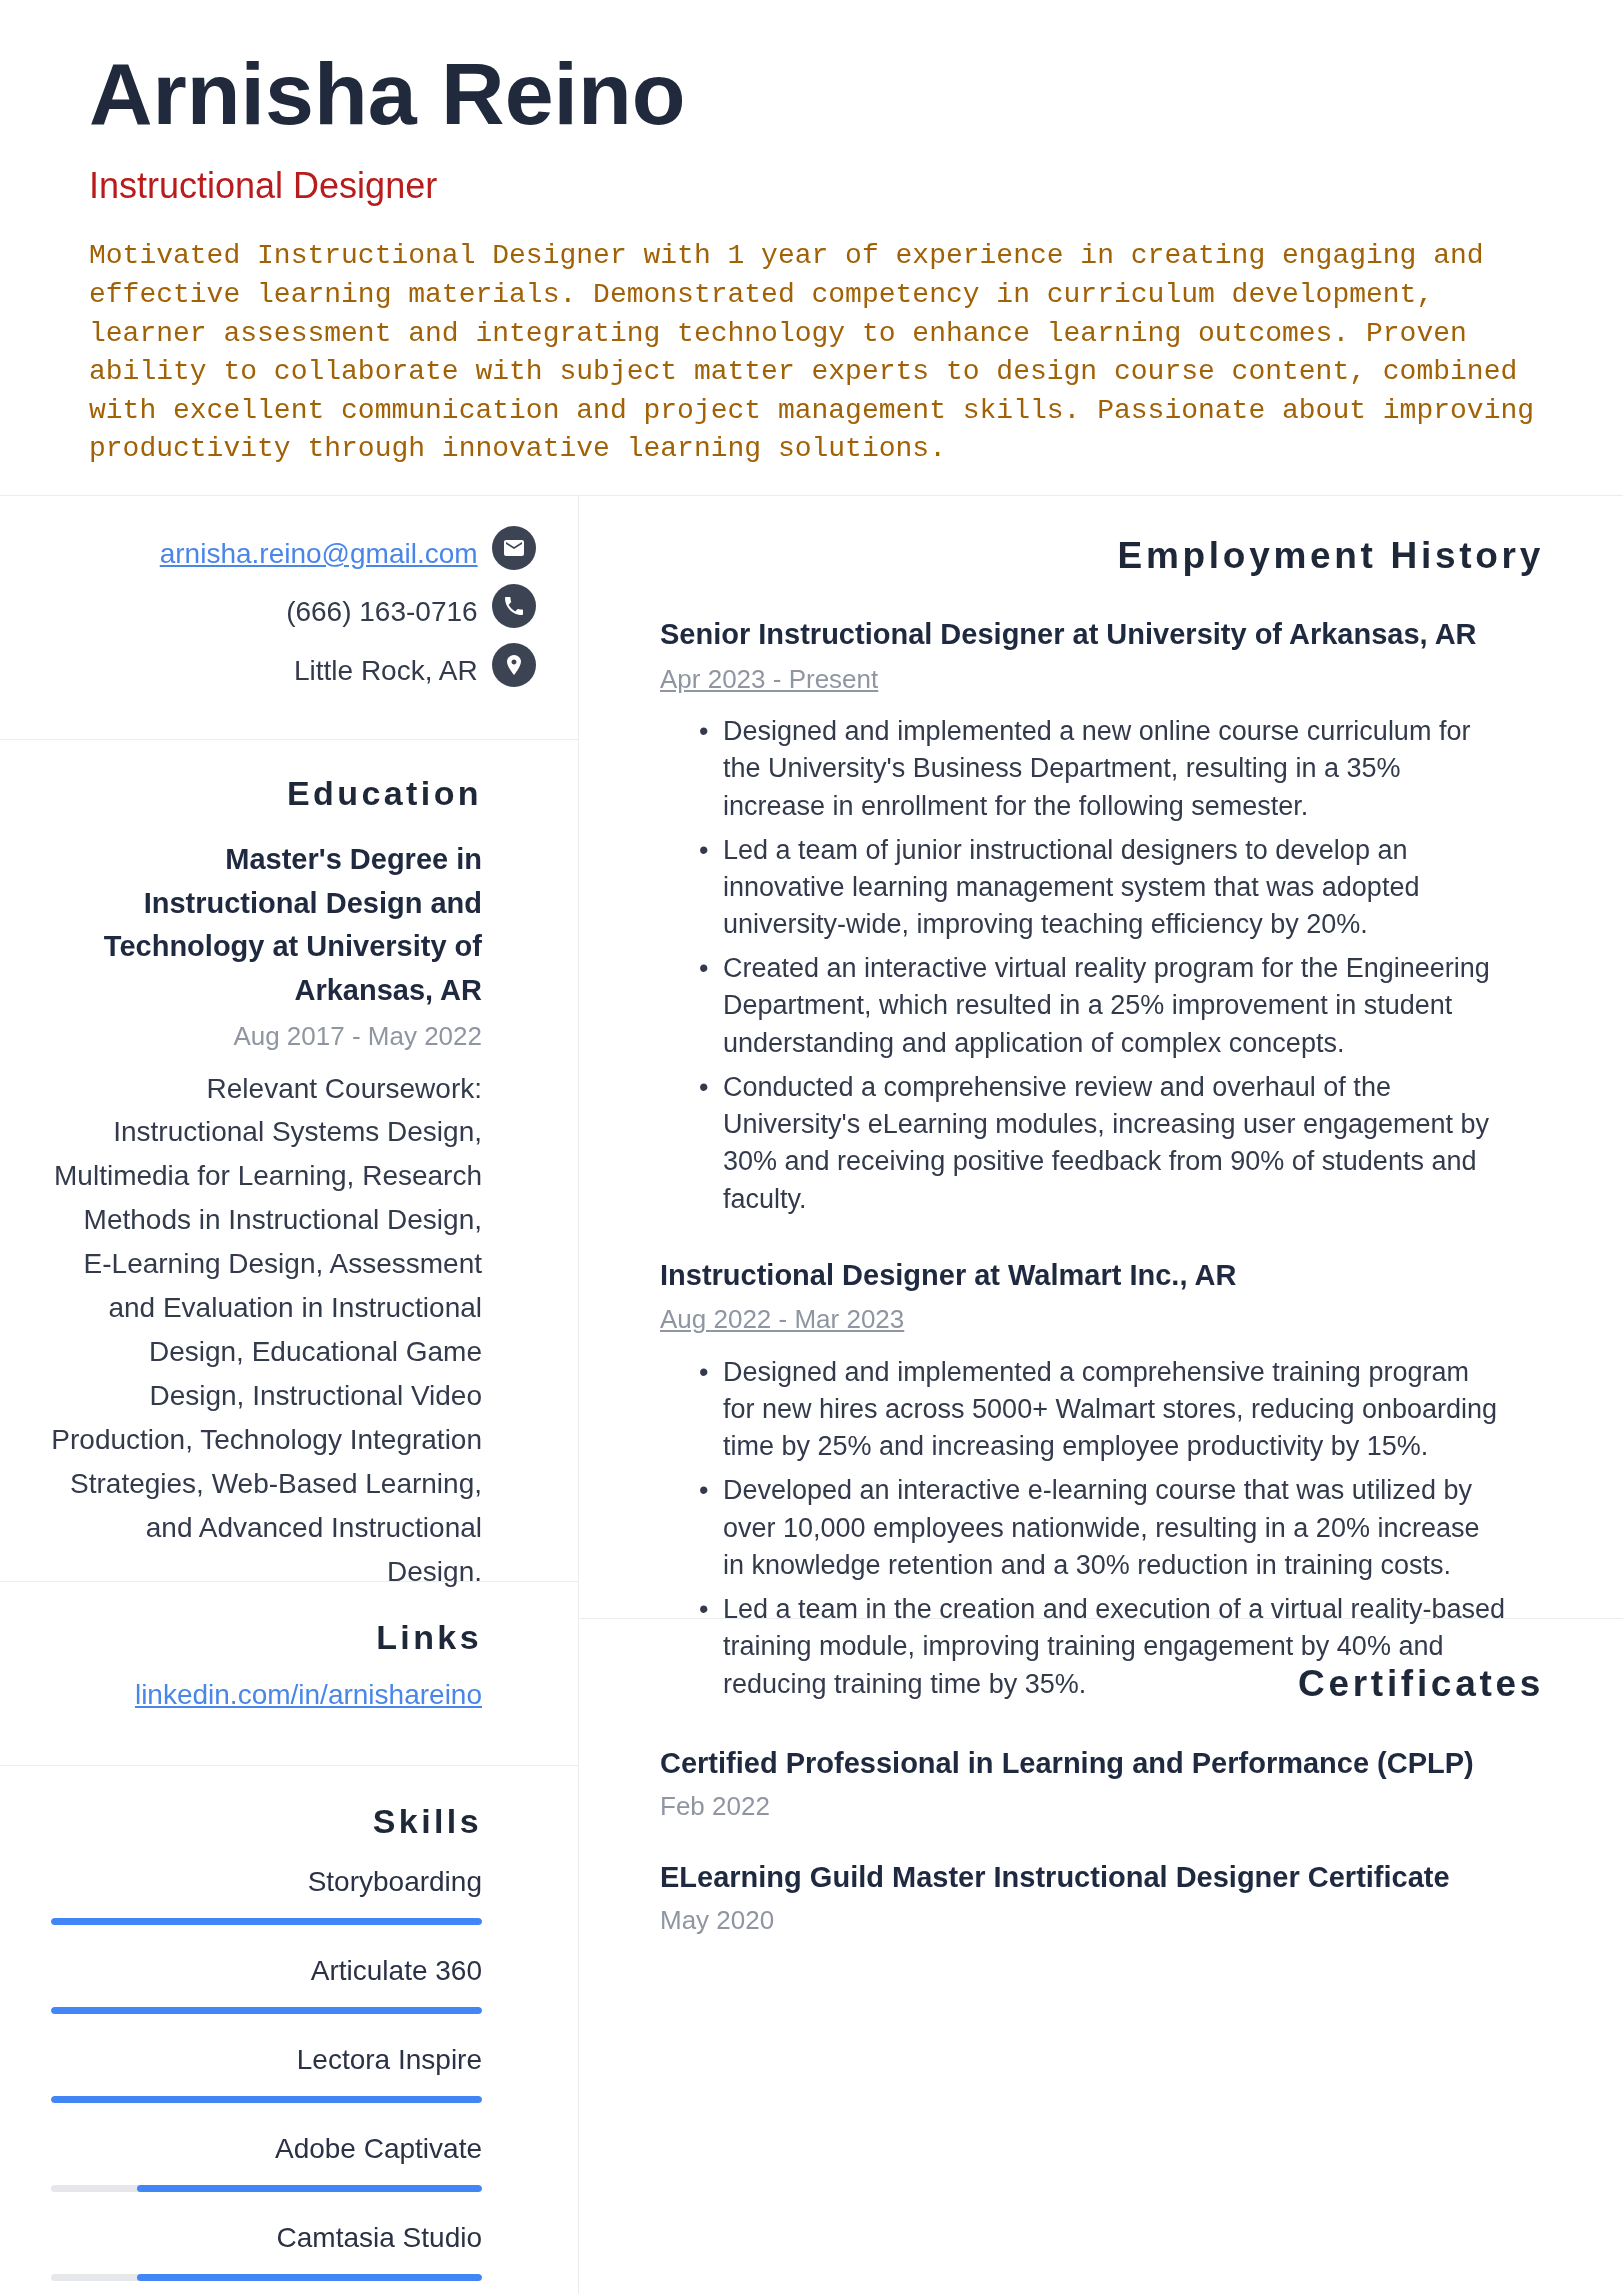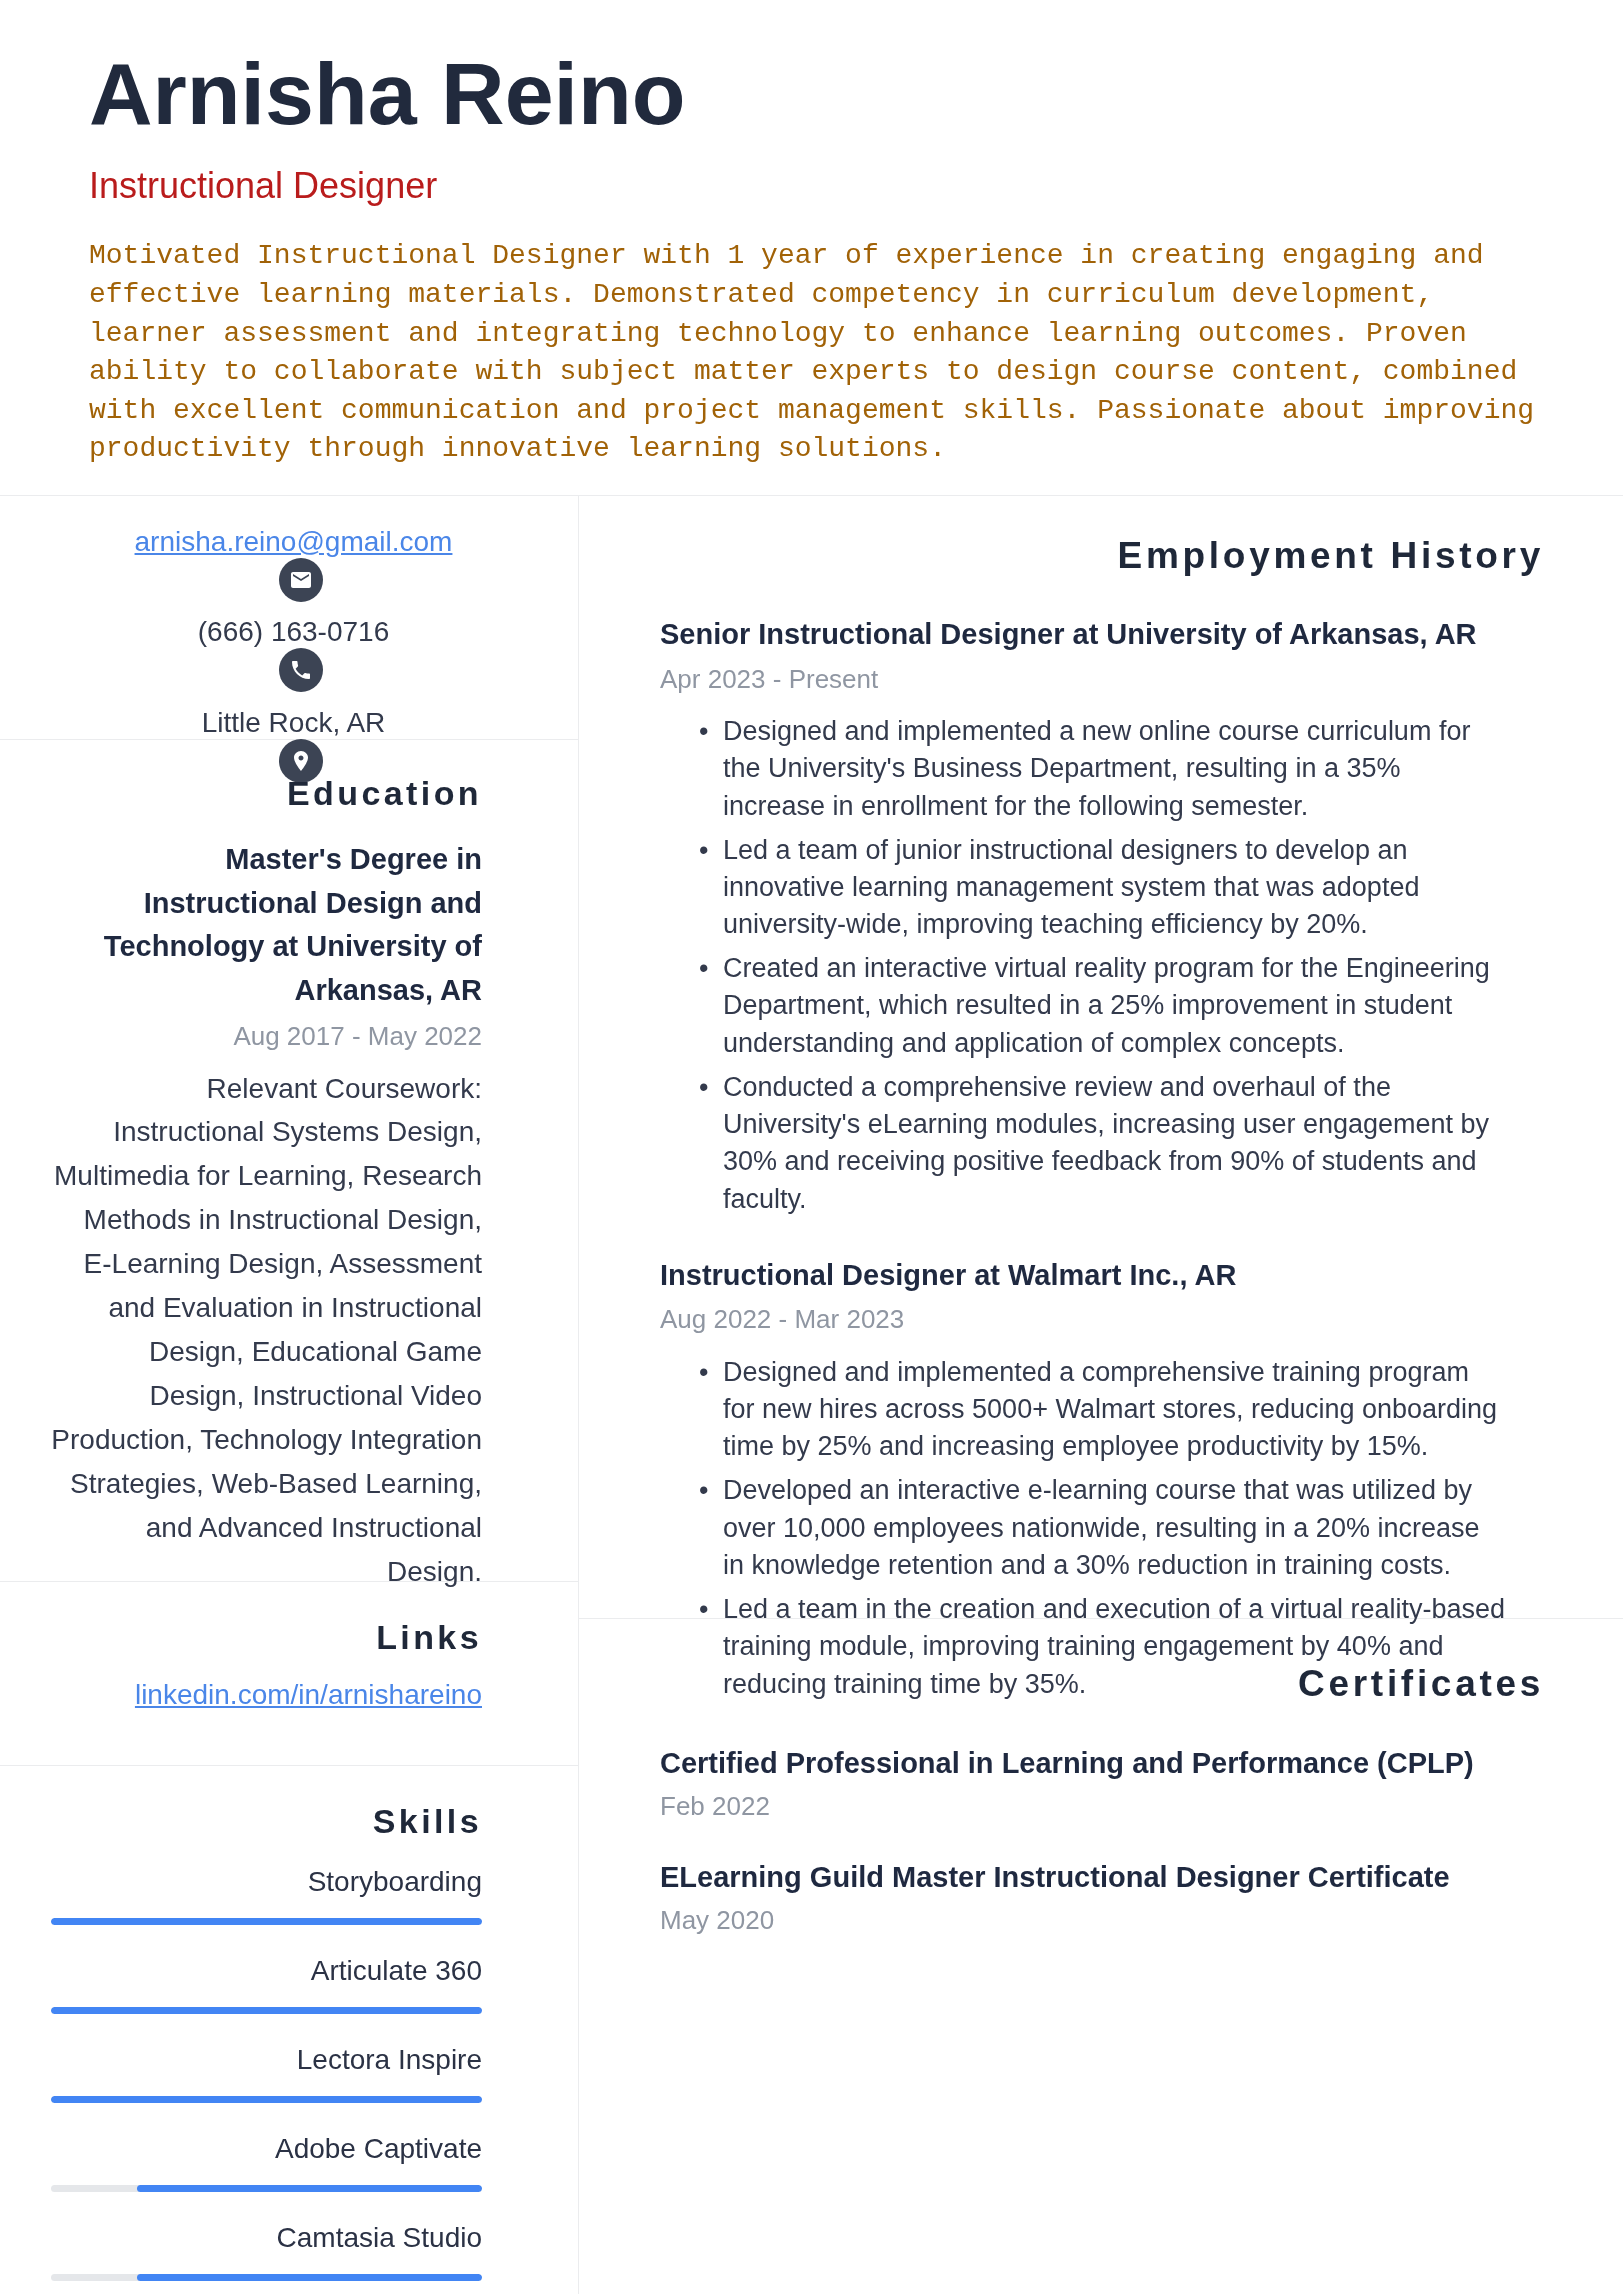--- a/index.html
+++ b/index.html
@@ -45,23 +45,22 @@
   h2.main-heading { font-size: 37px; text-align: right; }
 
   .muted-date { color: #8f96a2; font-weight: 400; }
 
   
   .contact-section {
     height: 244px; padding: 30px 42px 0 51px;
     border-bottom: 1.7px solid #ebecee;
   }
   .contact-row {
-    display: flex; justify-content: flex-end; align-items: center;
+    display: flex; justify-content: flex-end; align-items: flex-end;
     margin-bottom: 14.4px;
-    flex-direction: column;
   }
   .contact-text { font-size: 28px; color: #333a4c; }
   a.link { color: #4a86e8; text-decoration: underline; }
   .icon-circle {
     width: 44px; height: 44px; border-radius: 50%;
     background: #3c4454; margin-left: 14.4px; flex: 0 0 44px;
     display: flex; align-items: center; justify-content: center;
   }
   .icon-circle svg { width: 24px; height: 24px; fill: #ffffff; }
 
@@ -100,21 +99,21 @@
   .certificates-section {
     height: 321px; padding: 44px 80px 0 81px;
     border-top: 1.7px solid #ebecee;
   }
   .memberships-section { padding: 47px 80px 0 81px; border-top: 1.7px solid #ebecee; }
 
   .job { margin-top: 36px; }
   .job-heading, .cert-title, .membership-item {
     font-size: 29px; font-weight: 700; color: #1f2940; line-height: 1.45;
   }
-  .job-date { margin-top: 8.5px; font-size: 26px; }
+  .job-date { margin-top: 8.5px; font-size: 26px; text-decoration: underline; }
   .bullet-list { margin-top: 18.6px; list-style: none; }
   .bullet-list li {
     position: relative; padding-left: 63px;
     font-size: 27px; line-height: 1.38; color: #333a4c;
     margin-bottom: 6.8px; max-width: 846px;
   }
   .bullet-list li::before {
     content: "\2022"; position: absolute; left: 39px; top: 0;
     color: #333a4c; font-size: 27px;
   }

